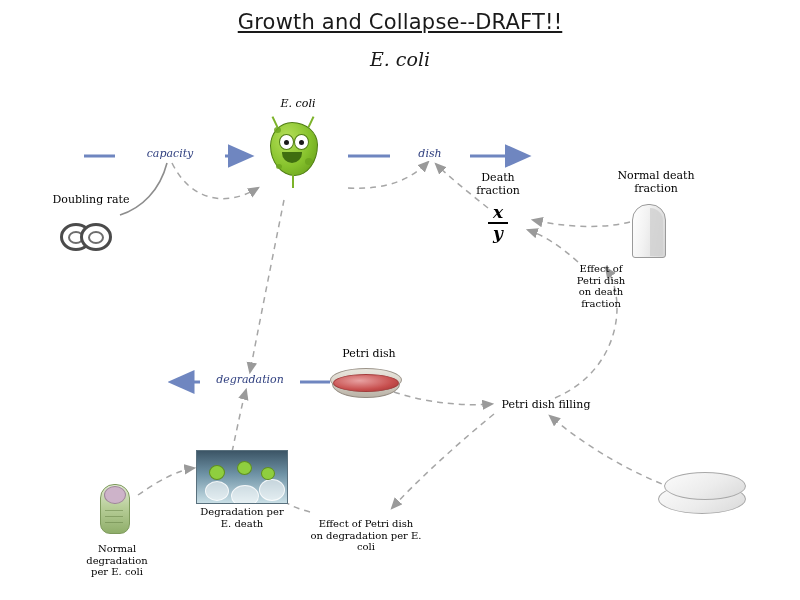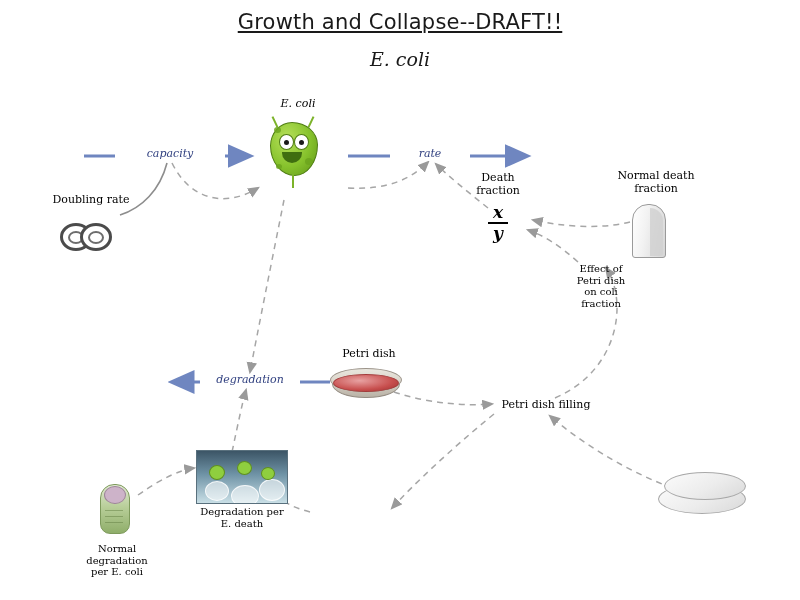--- a/index.html
+++ b/index.html
@@ -300,21 +300,21 @@
       <div class="ecoli-pupil" style="left:4px; top:5px;"></div>
     </div>
     <div class="ecoli-mouth"></div>
     <div class="ecoli-spot" style="left:12px; top:15px; width:7px; height:6px;"></div>
     <div class="ecoli-spot" style="left:43px; top:46px; width:8px; height:7px;"></div>
     <div class="ecoli-spot" style="left:14px; top:52px; width:6px; height:5px;"></div>
     <div class="flagellum" style="left:30px; top:62px; height:14px;"></div>
   </div>
 
   <div class="lbl flowlabel" style="left:115px; top:148px; width:110px; background:#ffffff;">capacity</div>
-  <div class="lbl flowlabel" style="left:390px; top:148px; width:80px; background:#ffffff;">rate</div>
+  <div class="lbl flowlabel" style="left:390px; top:148px; width:80px; background:#ffffff;">dish</div>
   <div class="lbl flowlabel" style="left:200px; top:374px; width:100px; background:#ffffff;">degradation</div>
 
   <div class="lbl varlabel" style="left:26px; top:194px; width:130px;">Doubling rate</div>
   <div class="pic" style="left:58px; top:215px; width:62px; height:38px;">
     <div class="ring" style="left:2px; top:8px;">
       <div class="ring-inner"></div>
     </div>
     <div class="ring" style="left:22px; top:8px;">
       <div class="ring-inner"></div>
     </div>
@@ -330,21 +330,21 @@
 
   <div class="lbl varlabel" style="left:596px; top:170px; width:120px;"><span>Normal death
 fraction</span></div>
   <div class="pic" style="left:632px; top:204px; width:38px; height:56px;">
     <div class="tomb"></div>
     <div class="tomb-shadow"></div>
   </div>
 
   <div class="lbl varlabel-small" style="left:549px; top:263px; width:104px;"><span>Effect of
 Petri dish
-on coli
+on death
 fraction</span></div>
 
   <div class="lbl varlabel" style="left:313px; top:348px; width:112px;">Petri dish</div>
   <div class="pic" style="left:330px; top:368px; width:72px; height:32px;">
     <div class="petri-base"></div>
     <div class="petri-lid"></div>
     <div class="petri-agar"></div>
   </div>
 
   <div class="lbl varlabel" style="left:486px; top:399px; width:120px;">Petri dish filling</div>
@@ -366,19 +366,22 @@
     <div class="capsule"></div>
     <div class="capsule-top"></div>
     <div class="capsule-line" style="left:5px; top:26px; width:18px;"></div>
     <div class="capsule-line" style="left:5px; top:32px; width:18px;"></div>
     <div class="capsule-line" style="left:5px; top:38px; width:18px;"></div>
   </div>
   <div class="lbl varlabel-small" style="left:62px; top:543px; width:110px;"><span>Normal
 degradation
 per E. coli</span></div>
 
+  <div class="lbl varlabel-small" style="left:300px; top:518px; width:132px;"><span>Effect of Petri dish
+on degradation per E.
+coli</span></div>
 
   <div class="pic" style="left:654px; top:470px; width:96px; height:44px;">
     <div class="dish-plain" style="left:4px; top:14px; width:86px; height:28px;"></div>
     <div class="dish-plain" style="left:10px; top:2px; width:80px; height:26px;"></div>
   </div>
 
 </div>
 
 </body></html>

